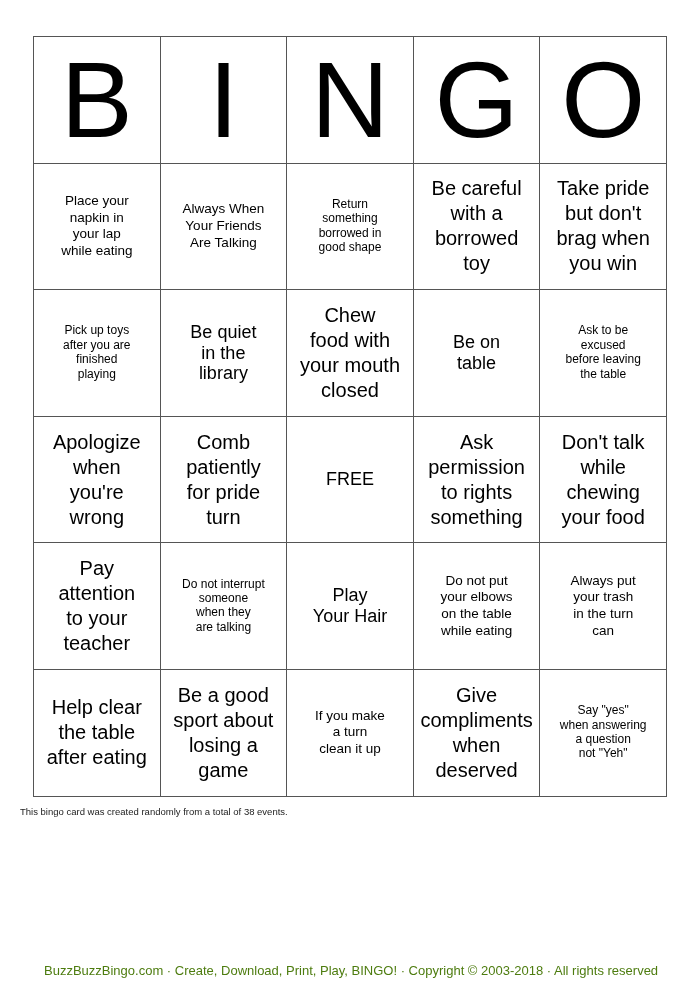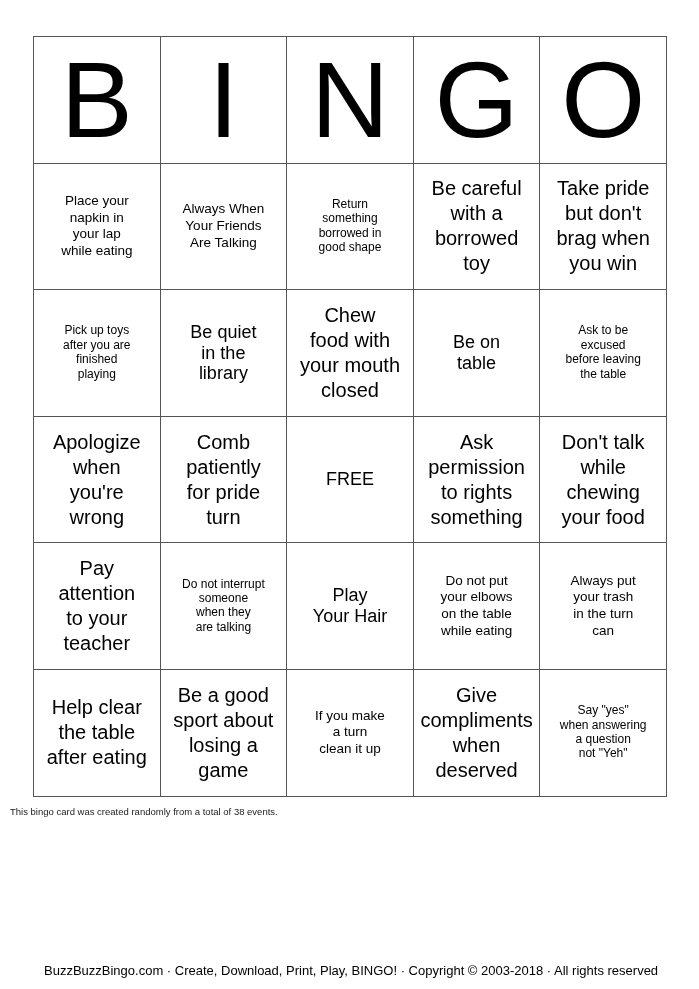--- a/index.html
+++ b/index.html
@@ -42,31 +42,31 @@
     .cell-text {
       display: inline-block;
     }
     .sz-s { font-size: 12px; line-height: 1.2; }
     .sz-m { font-size: 13.5px; line-height: 1.24; }
     .sz-l { font-size: 20px; line-height: 1.25; }
     .sz-xl { font-size: 18px; line-height: 1.15; }
     .line { display: block; white-space: nowrap; }
     .note {
       position: absolute;
-      left: 10px;
+      left: 20px;
       top: 806px;
       font-size: 9.5px;
       color: #222222;
     }
     .footer {
       position: absolute;
       left: 44px;
       top: 963px;
       font-size: 13px;
-      color: #000000;
+      color: #4d7c0f;
       white-space: nowrap;
     }
   </style>
 </head>
 <body>
 
 <table class="card">
   <tbody>
       <tr>
     <td class="header">B</td>

